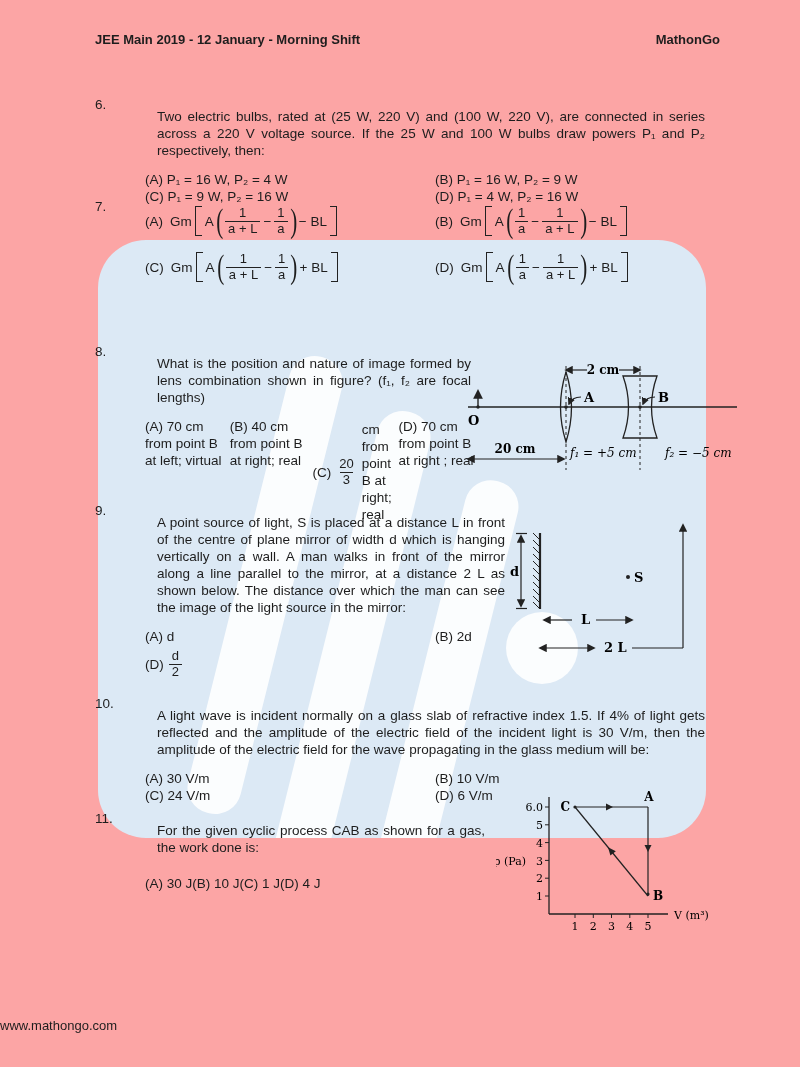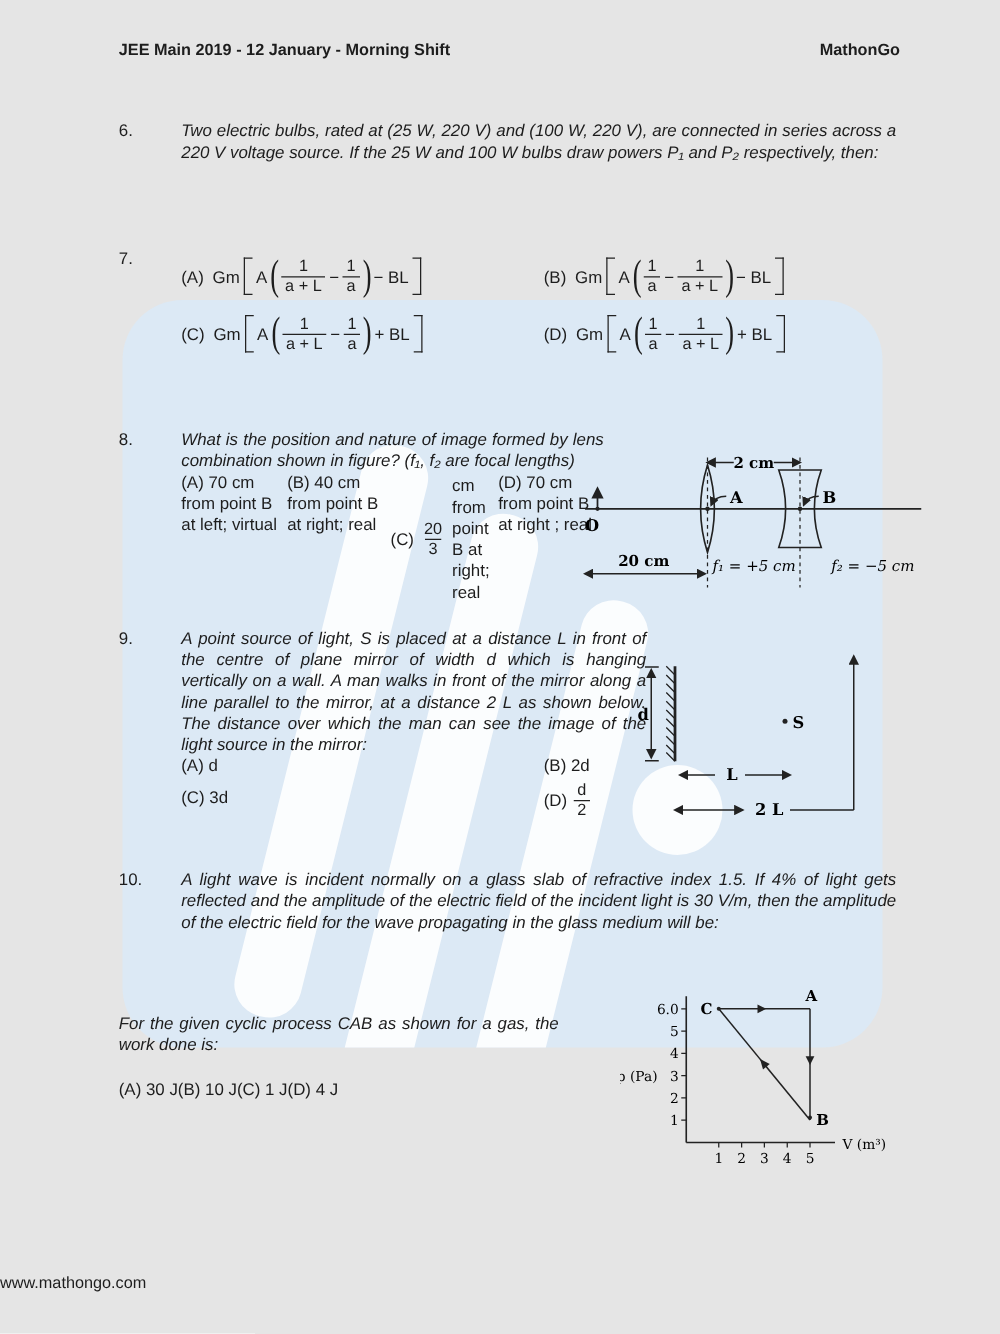--- a/index.html
+++ b/index.html
@@ -1,32 +1,32 @@
 <!DOCTYPE html>
 <html><head>
 <meta charset="utf-8">
 <style>
   html,body{margin:0;padding:0;background:#ffffff;}
-  #page{position:relative;width:800px;height:1067px;background:#e5e5e5;overflow:hidden;
+  #page{position:relative;width:800px;height:1067px;background:#fca5a5;overflow:hidden;
         font-family:"Liberation Sans","DejaVu Sans",sans-serif;color:#1d1d1d;}
   
   .wm{position:absolute;left:98px;top:240px;width:608px;height:598px;border-radius:48px;
       background:#dce9f5;overflow:hidden;}
   .wm .bar{position:absolute;width:54px;height:470px;background:rgba(255,255,255,.88);
       transform:rotate(14deg);border-radius:26px;}
   .wm .blob{position:absolute;background:rgba(255,255,255,.88);border-radius:50%;}
   
   .hdr{position:absolute;top:32px;left:95px;right:80px;display:flex;justify-content:space-between;
        font-size:13px;font-weight:bold;}
   .ftr{position:absolute;top:1018px;left:0;width:100%;font-size:13px;}
   
   .q{position:absolute;display:flex;font-size:13.5px;line-height:17px;}
   .qnum{width:50px;flex:none;}
   .qbody{flex:none;}
-  p.jt{margin:0;text-align:justify;font-style:italic;}
+  p.jt{margin:12px;text-align:justify;}
   .optgrid{display:grid;grid-template-columns:290px 282px;}
   .optcol{display:flex;flex-direction:row;}
   
   .fml{display:inline-flex;align-items:center;gap:3px;padding:4px 0;}
   .fml .olabel{margin-right:4px;}
   .sqb{align-self:stretch;width:6px;flex:none;}
   .sqb.l{border-left:1.6px solid #222;border-top:1.6px solid #222;border-bottom:1.6px solid #222;}
   .sqb.r{border-right:1.6px solid #222;border-top:1.6px solid #222;border-bottom:1.6px solid #222;}
   .par{font-family:"Liberation Serif","DejaVu Serif",serif;font-size:34px;line-height:0;
        display:inline-block;transform:scaleX(.62);margin:0 -3px;font-weight:400;}
@@ -53,20 +53,26 @@
 
   <div class="hdr">
     <span>JEE Main 2019 - 12 January - Morning Shift</span>
     <span>MathonGo</span>
   </div>
 
   <div class="q" style="top:96px;left:95px;width:625px;">
     <div class="qnum">6.</div>
     <div class="qbody" style="width:572px;">
       <p class="jt">Two electric bulbs, rated at (25 W, 220 V) and (100 W, 220 V), are connected in series across a 220 V voltage source. If the 25 W and 100 W bulbs draw powers P₁ and P₂ respectively, then:</p>
+      <div class="optgrid">
+        <span>(A) P₁ = 16 W, P₂ = 4 W</span>
+        <span>(B) P₁ = 16 W, P₂ = 9 W</span>
+        <span>(C) P₁ = 9 W, P₂ = 16 W</span>
+        <span>(D) P₁ = 4 W, P₂ = 16 W</span>
+      </div>
     </div>
   </div>
 
   <div class="q" style="top:198px;left:95px;width:630px;">
     <div class="qnum">7.</div>
     <div class="qbody" style="width:578px;">
       <div class="optgrid q7grid">
         <span class="fml">
           <span class="olabel">(A)</span>
           <span>Gm</span>
@@ -201,21 +207,20 @@
     <text x="205" y="113" font-size="12" font-style="italic">f₂ = −5 cm</text>
   </svg>
 
   <div class="q" style="top:502px;left:95px;width:430px;">
     <div class="qnum">9.</div>
     <div class="qbody" style="width:372px;">
       <p class="jt">A point source of light, S is placed at a distance L in front of the centre of plane mirror of width d which is hanging vertically on a wall. A man walks in front of the mirror along a line parallel to the mirror, at a distance 2 L as shown below. The distance over which the man can see the image of the light source in the mirror:</p>
       <div class="optgrid" style="grid-template-columns:290px auto;align-items:start;">
         <span>(A) d</span>
         <span>(B) 2d</span>
-        <span style="margin-top:8px;">(C) 3d</span>
         <span class="inlinefr" style="margin-top:4px;">
           <span>(D)</span>
           <span class="fr">
               <span class="n">d</span>
               <span class="d">2</span>
             </span>
         </span>
       </div>
     </div>
   </div>
@@ -240,24 +245,31 @@
     <line x1="32" y1="145" x2="86" y2="145" stroke="#222" stroke-width="1.2" marker-start="url(#ah2)" marker-end="url(#ah2)"></line>
     <text x="96" y="149" font-size="13" font-weight="bold">2 L</text>
     <line x1="124" y1="145" x2="175" y2="145" stroke="#222" stroke-width="1.2"></line>
     <line x1="175" y1="145" x2="175" y2="22" stroke="#222" stroke-width="1.2" marker-end="url(#ah2)"></line>
   </svg>
 
   <div class="q" style="top:695px;left:95px;width:625px;">
     <div class="qnum">10.</div>
     <div class="qbody" style="width:572px;">
       <p class="jt">A light wave is incident normally on a glass slab of refractive index 1.5. If 4% of light gets reflected and the amplitude of the electric field of the incident light is 30 V/m, then the amplitude of the electric field for the wave propagating in the glass medium will be:</p>
+      <div class="optgrid">
+        <span>(A) 30 V/m</span>
+        <span>(B) 10 V/m</span>
+        <span>(C) 24 V/m</span>
+        <span>(D) 6 V/m</span>
+      </div>
     </div>
   </div>
 
   <div class="q" style="top:810px;left:95px;width:410px;">
+    <div class="qnum">11.</div>
     <div class="qbody" style="width:352px;">
       <p class="jt">For the given cyclic process CAB as shown for a gas, the work done is:</p>
       <div class="optcol" style="line-height:20px;margin-top:18px;">
         <span>(A) 30 J</span>
         <span>(B) 10 J</span>
         <span>(C) 1 J</span>
         <span>(D) 4 J</span>
       </div>
     </div>
   </div>

